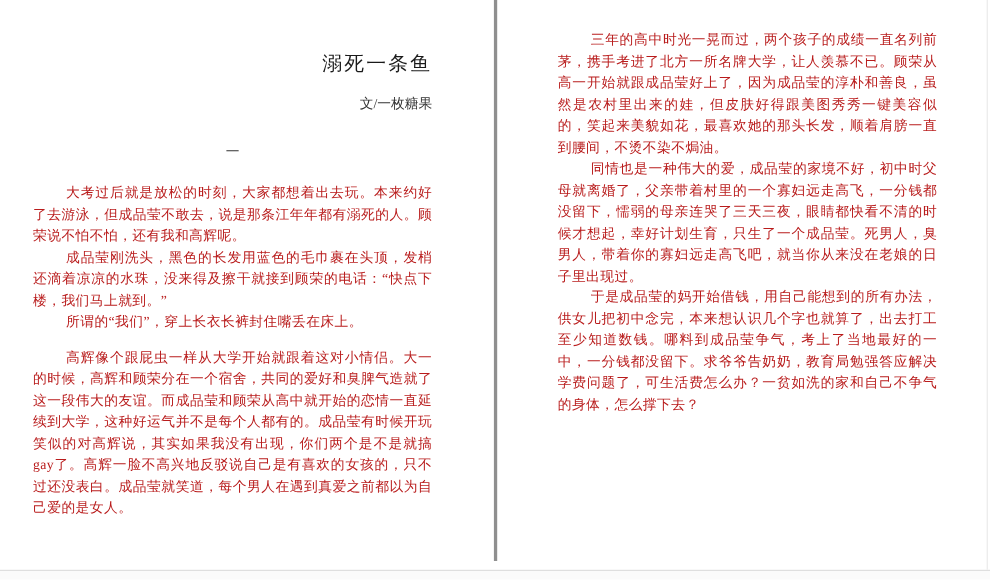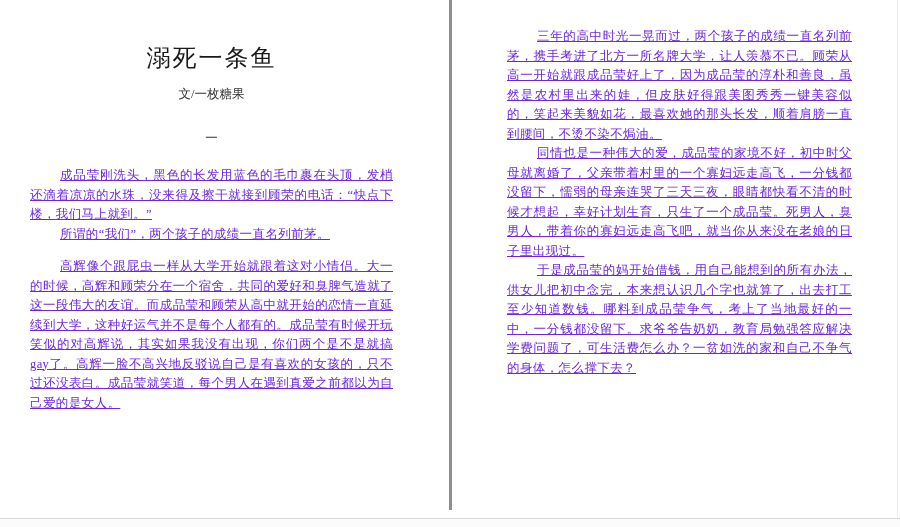--- a/index.html
+++ b/index.html
@@ -34,51 +34,50 @@
     width: 448px;
     padding: 27px 48px 0 55px;
   }
   .spine-divider {
     width: 3px;
     height: 510px;
     background: #8f8f8f;
     flex: 0 0 3px;
   }
   h1.story-title {
-    font-size: 24px;
+    font-size: 18px;
     font-weight: normal;
     color: #1a1a1a;
-    text-align: center;
+    text-align: right;
     line-height: 32px;
     margin: 0 0 10px 0;
     letter-spacing: 2px;
   }
   .story-author {
     font-size: 12.5px;
     color: #333333;
-    text-align: center;
+    text-align: right;
     line-height: 20px;
     margin: 0 0 24px 0;
   }
   .section-number {
     font-size: 12.5px;
     color: #333333;
     text-align: center;
     line-height: 20px;
     margin: 0 0 18px 0;
   }
   .body-text p.para {
     font-size: 12.5px;
     line-height: 19.5px;
-    color: #6d28d9;
+    color: #b91c1c;
     margin: 0;
     text-align: justify;
     text-indent: 2.4em;
     letter-spacing: 0.4px;
-    text-decoration: underline;
   }
   .body-text p.para.spaced {
     margin-top: 13px;
   }
   .bottom-edge {
     position: absolute;
     left: 0;
     top: 518px;
     width: 900px;
     height: 1px;
@@ -104,22 +103,23 @@
 </head>
 <body>
 
 <div class="spread">
 
   <div class="page page-left">
     <h1 class="story-title">溺死一条鱼</h1>
     <div class="story-author">文/一枚糖果</div>
     <div class="section-number">一</div>
     <div class="body-text">
+        <p class="para spaced">大考过后就是放松的时刻，大家都想着出去玩。本来约好了去游泳，但成品莹不敢去，说是那条江年年都有溺死的人。顾荣说不怕不怕，还有我和高辉呢。</p>
         <p class="para">成品莹刚洗头，黑色的长发用蓝色的毛巾裹在头顶，发梢还滴着凉凉的水珠，没来得及擦干就接到顾荣的电话：“快点下楼，我们马上就到。”</p>
-        <p class="para">所谓的“我们”，两个孩子的成绩一直名列前茅。</p>
+        <p class="para">所谓的“我们”，穿上长衣长裤封住嘴丢在床上。</p>
         <p class="para spaced">高辉像个跟屁虫一样从大学开始就跟着这对小情侣。大一的时候，高辉和顾荣分在一个宿舍，共同的爱好和臭脾气造就了这一段伟大的友谊。而成品莹和顾荣从高中就开始的恋情一直延续到大学，这种好运气并不是每个人都有的。成品莹有时候开玩笑似的对高辉说，其实如果我没有出现，你们两个是不是就搞gay了。高辉一脸不高兴地反驳说自己是有喜欢的女孩的，只不过还没表白。成品莹就笑道，每个男人在遇到真爱之前都以为自己爱的是女人。</p>
       </div>
   </div>
 
   <div class="spine-divider"></div>
 
   <div class="page page-right">
     <div class="body-text">
         <p class="para">三年的高中时光一晃而过，两个孩子的成绩一直名列前茅，携手考进了北方一所名牌大学，让人羡慕不已。顾荣从高一开始就跟成品莹好上了，因为成品莹的淳朴和善良，虽然是农村里出来的娃，但皮肤好得跟美图秀秀一键美容似的，笑起来美貌如花，最喜欢她的那头长发，顺着肩膀一直到腰间，不烫不染不焗油。</p>
         <p class="para">同情也是一种伟大的爱，成品莹的家境不好，初中时父母就离婚了，父亲带着村里的一个寡妇远走高飞，一分钱都没留下，懦弱的母亲连哭了三天三夜，眼睛都快看不清的时候才想起，幸好计划生育，只生了一个成品莹。死男人，臭男人，带着你的寡妇远走高飞吧，就当你从来没在老娘的日子里出现过。</p>

